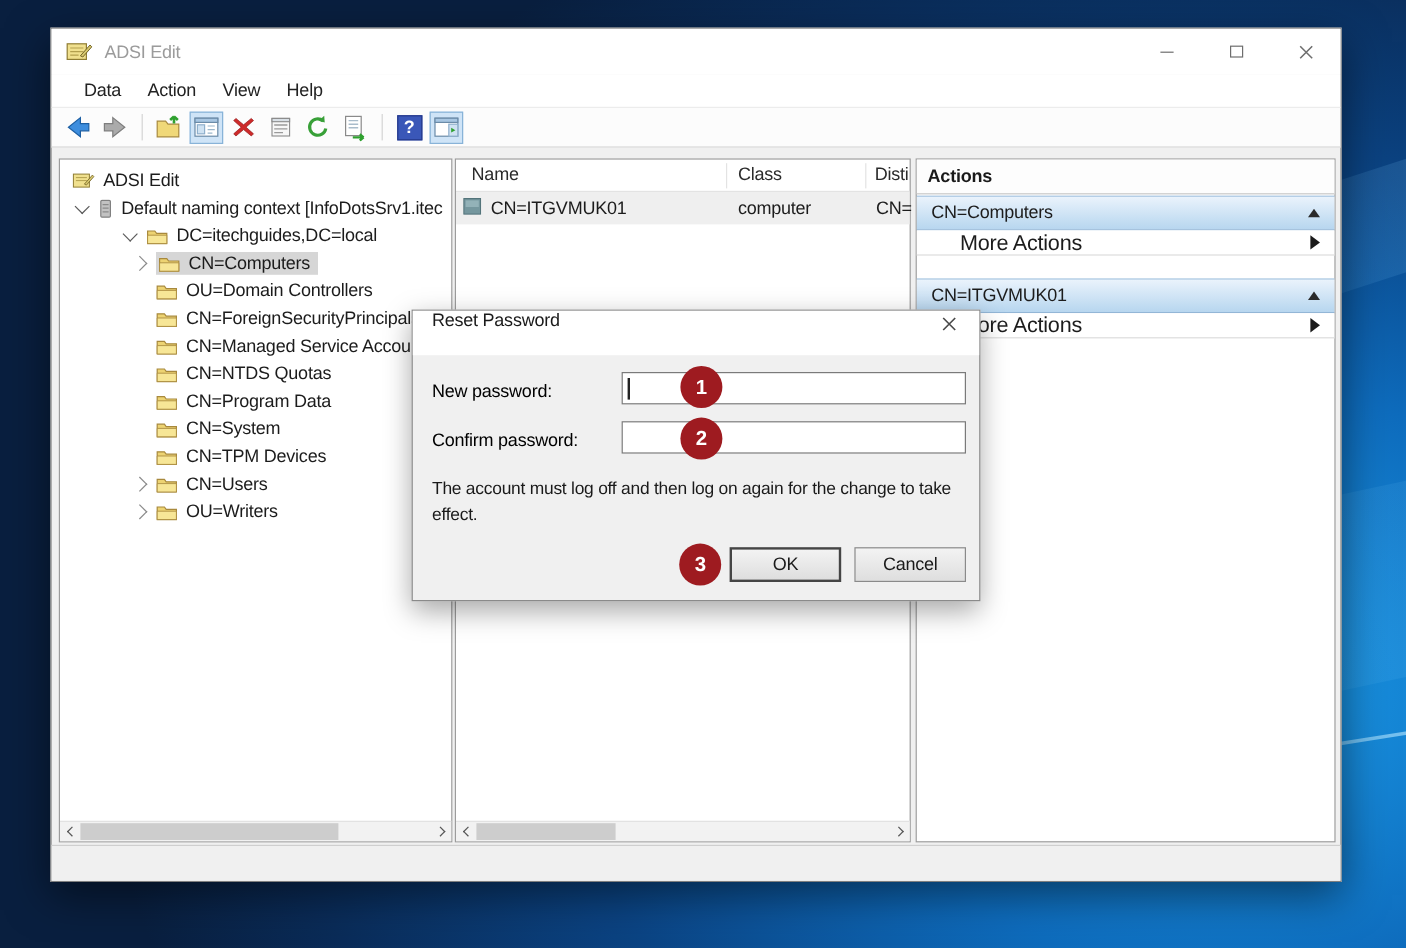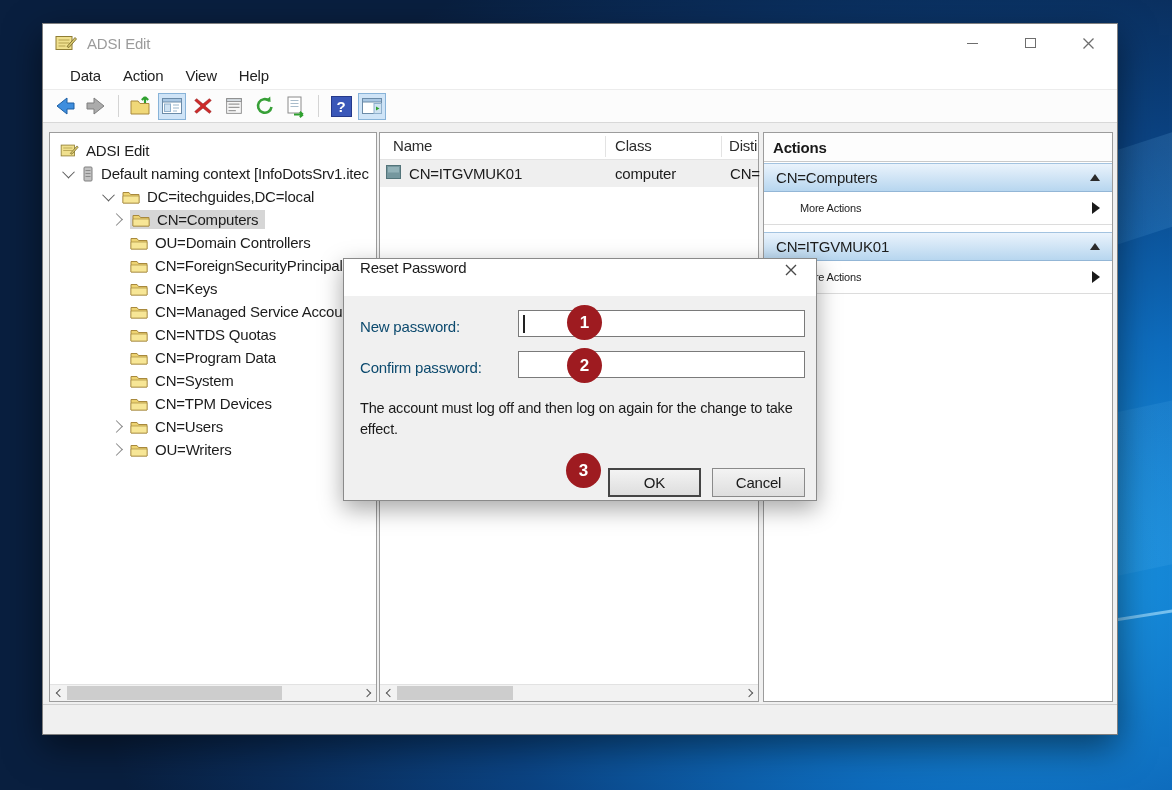--- a/index.html
+++ b/index.html
@@ -78,45 +78,45 @@
   .cell-dn   { position:absolute; left:350px; }
 
   
   .actions-title { height:29px; display:flex; align-items:center; padding-left:9px; font-size:15px; font-weight:bold; color:#1a1a1a; border-bottom:1px solid #c9c9c9; background:#fdfdfd; }
   .act-group-hdr { position:absolute; left:0; right:0; height:29px;
       background:linear-gradient(#eaf3fc, #b7d6ef);
       border-top:1px solid #a3c3e0; border-bottom:1px solid #93b6d6;
       display:flex; align-items:center; padding:0 12px; font-size:15px; color:#1c1c1c; }
   .act-group-hdr .spacer { flex:1; }
   .tri-up { width:0; height:0; border-left:5px solid transparent; border-right:5px solid transparent; border-bottom:7px solid #2a2a2a; }
-  .act-item { position:absolute; left:0; right:0; height:33px; background:#fff; border-bottom:1px solid #dcdcdc;
-      display:flex; align-items:center; padding:0 12px 0 36px; font-size:11px; color:#1c1c1c; }
+  .act-item { position:absolute; left:0; right:0; height:21px; background:#fff; border-bottom:1px solid #dcdcdc;
+      display:flex; align-items:center; padding:0 12px 0 36px; font-size:18px; color:#1c1c1c; }
   .act-item .spacer { flex:1; }
   .tri-right { width:0; height:0; border-top:6px solid transparent; border-bottom:6px solid transparent; border-left:8px solid #1a1a1a; }
 
   
   .hscroll { position:absolute; left:0; right:0; bottom:0; height:17px; background:#f2f2f2; border-top:1px solid #e2e2e2; }
   .hs-arrow { position:absolute; top:0; width:17px; height:16px; display:flex; align-items:center; justify-content:center; }
   .hs-left { left:0; } .hs-right { right:0; }
   .chev { width:6px; height:6px; border-right:1.5px solid #555; border-bottom:1.5px solid #555; }
   .chev-l { transform:rotate(135deg); margin-left:2px; } .chev-r { transform:rotate(-45deg); margin-right:2px; }
   .hs-thumb { position:absolute; top:1px; height:14px; background:#cdcdcd; }
 
   .statusbar { position:absolute; left:0; right:0; bottom:0; height:30px; background:#f0f0f0; border-top:1px solid #cfcfcf; }
 
   
   .dialog { position:absolute; left:343px; top:258px; width:474px; height:243px; background:#f0f0f0;
             border:1px solid #8a8a8a; box-shadow:0 8px 22px rgba(0,0,0,.35); z-index:50; }
   .dlg-titlebar { height:37px; background:#ffffff; display:flex; align-items:flex-start; padding:0 14px 0 16px; }
   .dlg-title { font-size:15px; color:#1a1a1a; flex:1; }
-  .dlg-label { position:absolute; font-size:15px; color:#0c4a6e; }
+  .dlg-label { position:absolute; font-size:15px; color:#000000; }
   .dlg-input { position:absolute; width:287px; height:27px; border:1px solid #7a7a7a; background:#fff; font-size:15px; padding:0 5px; outline:none; font-family:"Liberation Sans",sans-serif; }
   .caret { position:absolute; left:179px; top:56px; width:2px; height:18px; background:#222; z-index:2; }
   .dlg-note { position:absolute; left:16px; top:139px; width:452px; font-size:14.5px; color:#1a1a1a; line-height:21px; }
-  .dlg-btn { position:absolute; top:209px; width:93px; height:29px; background:linear-gradient(#f3f3f3,#dedede);
+  .dlg-btn { position:absolute; top:197px; width:93px; height:29px; background:linear-gradient(#f3f3f3,#dedede);
              font-size:15px; color:#1a1a1a; display:flex; align-items:center; justify-content:center; font-family:"Liberation Sans",sans-serif; }
   .ok-btn { left:264px; border:2px solid #454545; }
   .cancel-btn { left:368px; border:1px solid #8a8a8a; }
   .badge { position:absolute; width:35px; height:35px; border-radius:50%; background:#9e1b20;
            color:#fff; font-size:17px; font-weight:bold; display:flex; align-items:center; justify-content:center; z-index:60; }
   .badge1 { left:223px; top:46px; } .badge2 { left:223px; top:89px; } .badge3 { left:222px; top:194px; }
 </style>
 </head>
 <body>
 
@@ -280,30 +280,20 @@
       </div>
       <div class="tree-row lvl3">
         <span class="exp exp-none"></span>
         <span class="tree-ico">
           <svg width="18" height="14" viewBox="0 0 18 14">
               <path d="M1 3 L1 13 L17 13 L17 4.5 L8.5 4.5 L7 2.5 L1 2.5 Z" fill="#edd372" stroke="#a8893d"></path>
               <path d="M1 6 L17 6 L17 13 L1 13 Z" fill="#f7e696" stroke="#a8893d" stroke-width="0.7"></path>
             </svg>
         </span>
         <span>CN=ForeignSecurityPrincipals</span>
-      </div>
-      <div class="tree-row lvl3">
-        <span class="exp exp-none"></span>
-        <span class="tree-ico">
-          <svg width="18" height="14" viewBox="0 0 18 14">
-              <path d="M1 3 L1 13 L17 13 L17 4.5 L8.5 4.5 L7 2.5 L1 2.5 Z" fill="#edd372" stroke="#a8893d"></path>
-              <path d="M1 6 L17 6 L17 13 L1 13 Z" fill="#f7e696" stroke="#a8893d" stroke-width="0.7"></path>
-            </svg>
-        </span>
-        <span>CN=Keys</span>
       </div>
       <div class="tree-row lvl3">
         <span class="exp exp-none"></span>
         <span class="tree-ico">
           <svg width="18" height="14" viewBox="0 0 18 14">
               <path d="M1 3 L1 13 L17 13 L17 4.5 L8.5 4.5 L7 2.5 L1 2.5 Z" fill="#edd372" stroke="#a8893d"></path>
               <path d="M1 6 L17 6 L17 13 L1 13 Z" fill="#f7e696" stroke="#a8893d" stroke-width="0.7"></path>
             </svg>
         </span>
         <span>CN=Managed Service Accoun</span>

